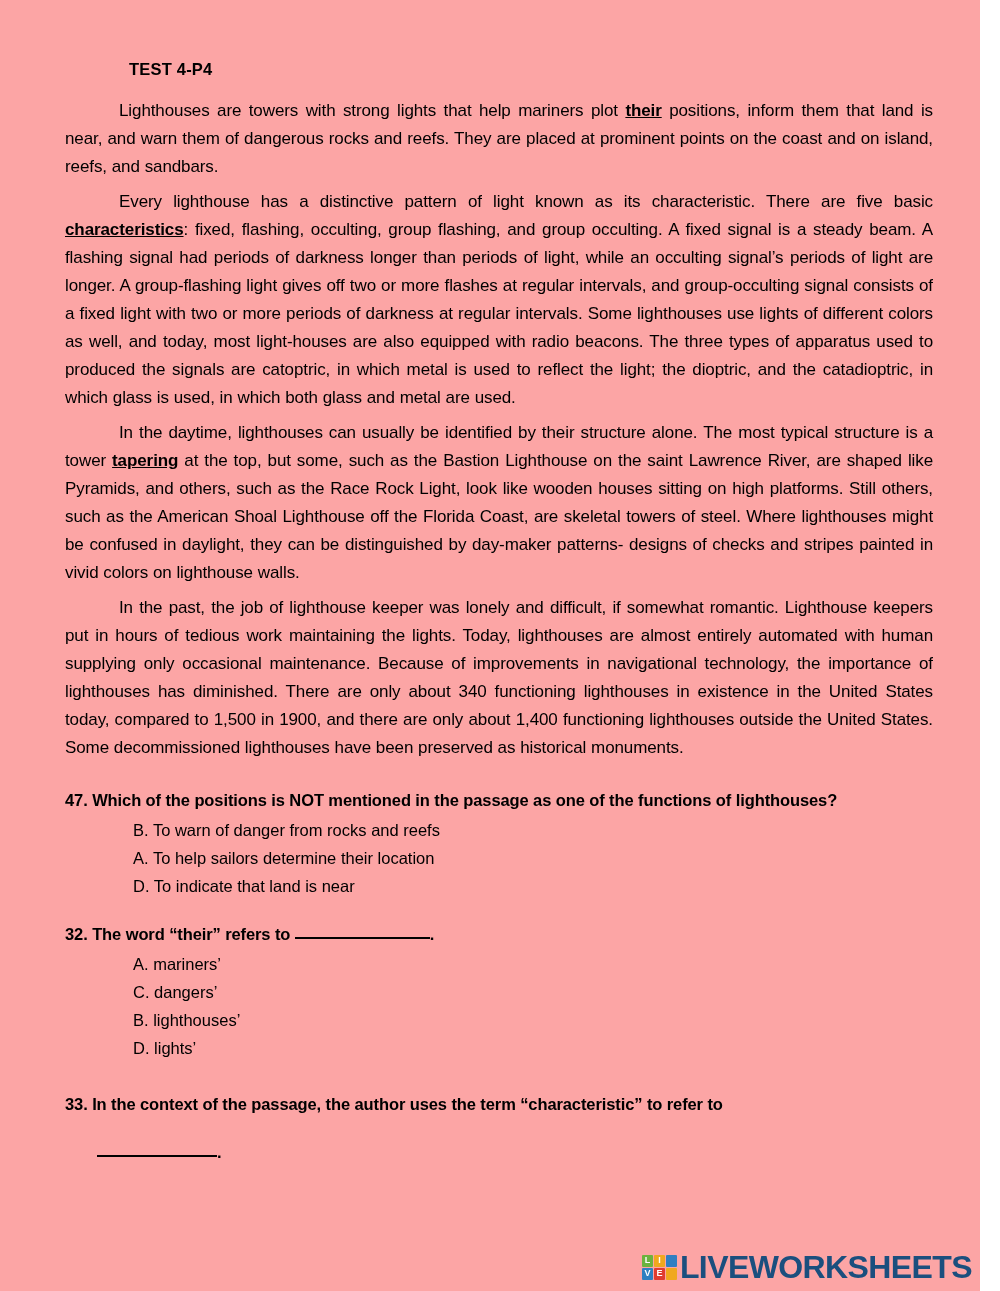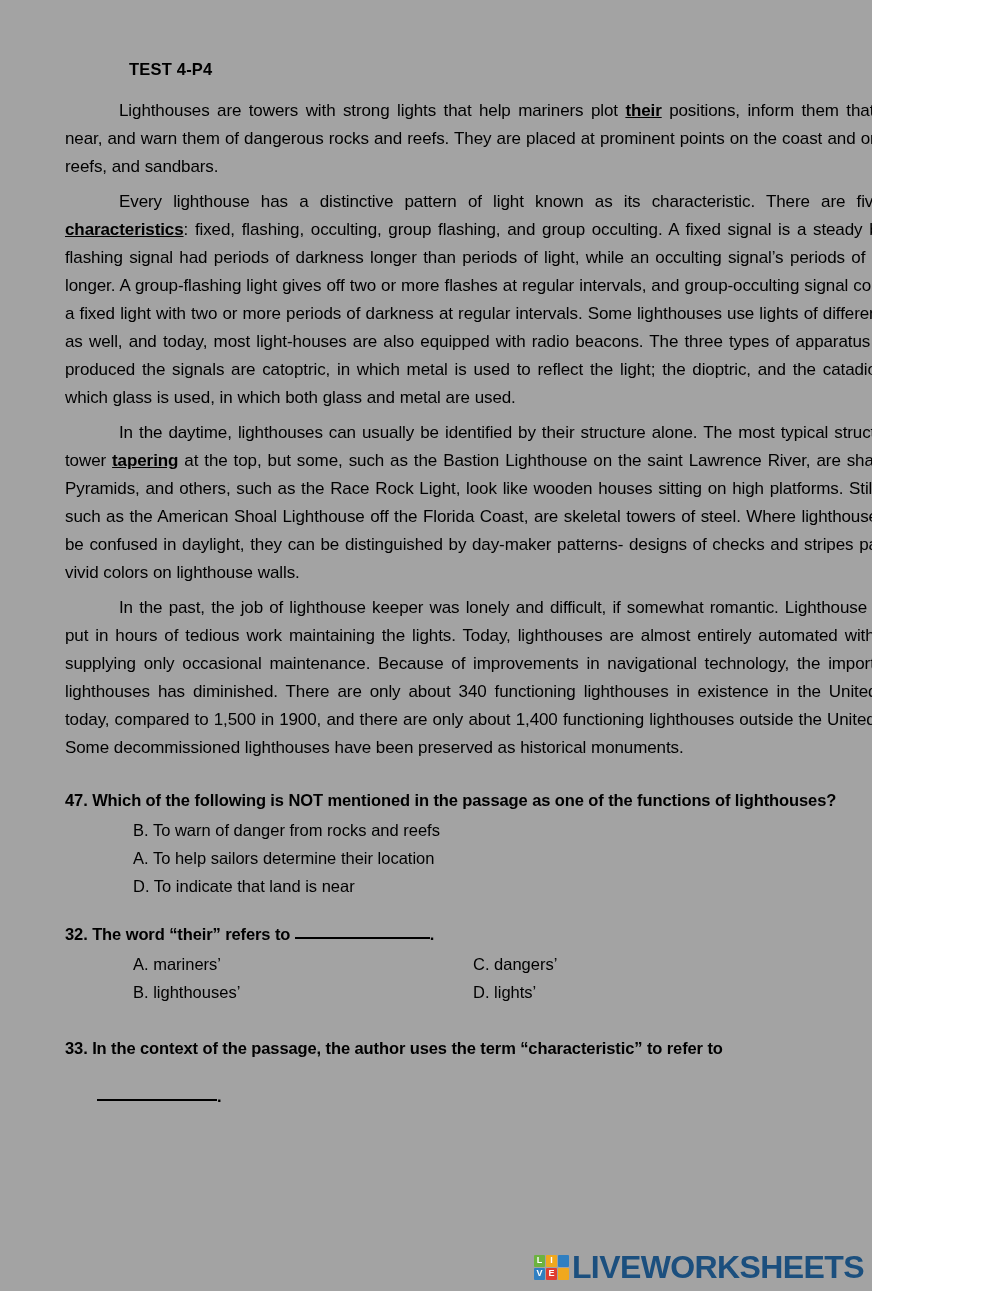--- a/index.html
+++ b/index.html
@@ -7,23 +7,23 @@
     margin: 0;
     padding: 0;
     background: #ffffff;
   }
   body {
     font-family: "Liberation Sans", sans-serif;
     color: #000000;
   }
   .page {
     position: relative;
-    width: 872px;
+    width: 980px;
     height: 1291px;
-    background: #a3a3a3;
+    background: #fca5a5;
     overflow: hidden;
     box-sizing: border-box;
   }
   .content {
     position: absolute;
     left: 65px;
     top: 60px;
     width: 868px;
   }
   .doc-title {
@@ -71,20 +71,21 @@
   .option {
     font-size: 16.5px;
     line-height: 28px;
   }
   .options.two-col {
     display: block;
     position: relative;
   }
   .opt-row {
     display: flex;
+    flex-direction: column;
   }
   .opt-row .option { width: 340px; }
   .blank {
     display: inline-block;
     border-bottom: 2px solid #000;
     width: 120px;
     height: 15px;
     vertical-align: 1px;
   }
   .blank-wide {
@@ -147,21 +148,21 @@
       <p class="para" id="para-2">Every lighthouse has a distinctive pattern of light known as its characteristic. There are five basic <span class="bu">characteristics</span>: fixed, flashing, occulting, group flashing, and group occulting. A fixed signal is a steady beam. A flashing signal had periods of darkness longer than periods of light, while an occulting signal’s periods of light are longer. A group-flashing light gives off two or more flashes at regular intervals, and group-occulting signal consists of a fixed light with two or more periods of darkness at regular intervals. Some lighthouses use lights of different colors as well, and today, most light-houses are also equipped with radio beacons. The three types of apparatus used to produced the signals are catoptric, in which metal is used to reflect the light; the dioptric, and the catadioptric, in which glass is used, in which both glass and metal are used.</p>
       <p class="para" id="para-3">In the daytime, lighthouses can usually be identified by their structure alone. The most typical structure is a tower <span class="bu">tapering</span> at the top, but some, such as the Bastion Lighthouse on the saint Lawrence River, are shaped like Pyramids, and others, such as the Race Rock Light, look like wooden houses sitting on high platforms. Still others, such as the American Shoal Lighthouse off the Florida Coast, are skeletal towers of steel. Where lighthouses might be confused in daylight, they can be distinguished by day-maker patterns- designs of checks and stripes painted in vivid colors on lighthouse walls.</p>
       <p class="para" id="para-4">In the past, the job of lighthouse keeper was lonely and difficult, if somewhat romantic. Lighthouse keepers put in hours of tedious work maintaining the lights. Today, lighthouses are almost entirely automated with human supplying only occasional maintenance. Because of improvements in navigational technology, the importance of lighthouses has diminished. There are only about 340 functioning lighthouses in existence in the United States today, compared to 1,500 in 1900, and there are only about 1,400 functioning lighthouses outside the United States. Some decommissioned lighthouses have been preserved as historical monuments.</p>
     </div>
 
     <div class="questions">
 
       <div class="question-block">
         <div class="q-stem">
           <span>47.</span>
-          <span>Which of the following is NOT mentioned in the passage as one of the functions of lighthouses?</span>
+          <span>Which of the positions is NOT mentioned in the passage as one of the functions of lighthouses?</span>
         </div>
         <div class="options">
           <div class="option">B. To warn of danger from rocks and reefs</div>
           <div class="option">A. To help sailors determine their location</div>
           <div class="option">D. To indicate that land is near</div>
         </div>
       </div>
 
       <div class="question-block" style="margin-top:20px;">
         <div class="q-stem nojustify">

